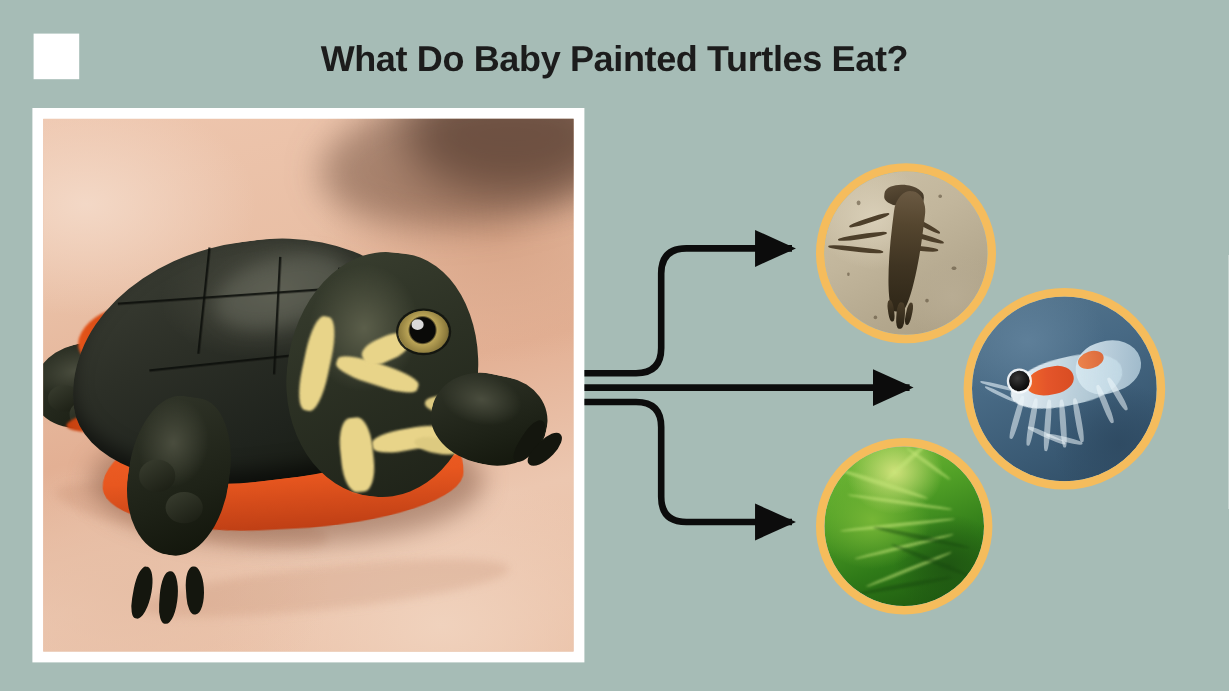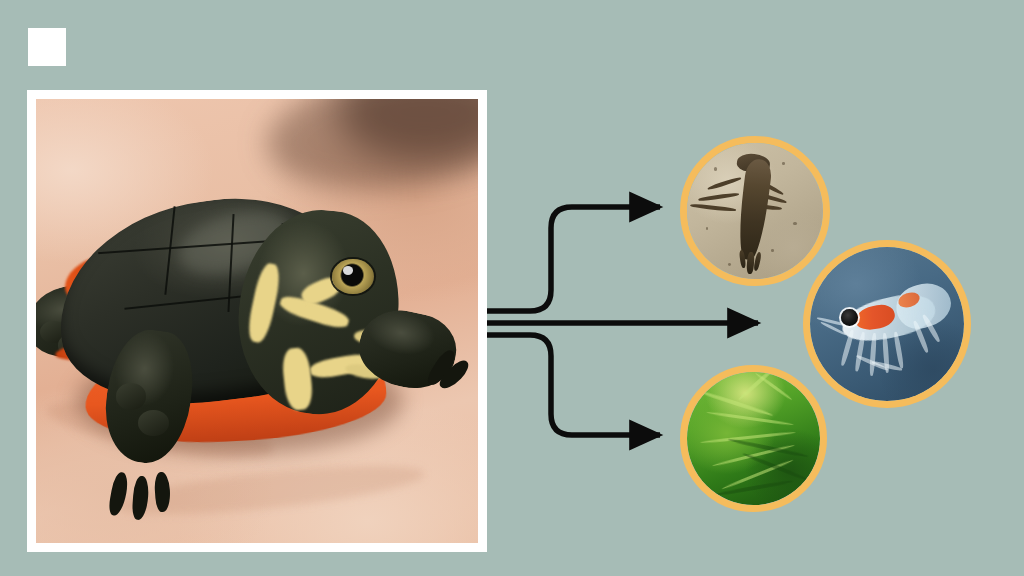--- a/index.html
+++ b/index.html
@@ -431,20 +431,21 @@
   }
 </style>
 </head>
 <body>
 
 <div id="slide">
 
   <div class="bg"></div>
 
   <div class="corner-square"></div>
+  <div class="page-title">What Do Baby Painted Turtles Eat?</div>
 
   <div class="photo-frame">
     <div class="photo">
       <div class="skin"></div>
       <div class="skin-dark-corner"></div>
       <div class="skin-shadow-top"></div>
       <div class="skin-crease" style="left:2%;top:70%;width:52%;height:9%;transform:rotate(10deg);"></div>
       <div class="skin-crease" style="left:18%;top:84%;width:70%;height:8%;transform:rotate(-6deg);"></div>
       <div class="skin-crease" style="left:-6%;top:44%;width:26%;height:7%;transform:rotate(-38deg);"></div>
 

